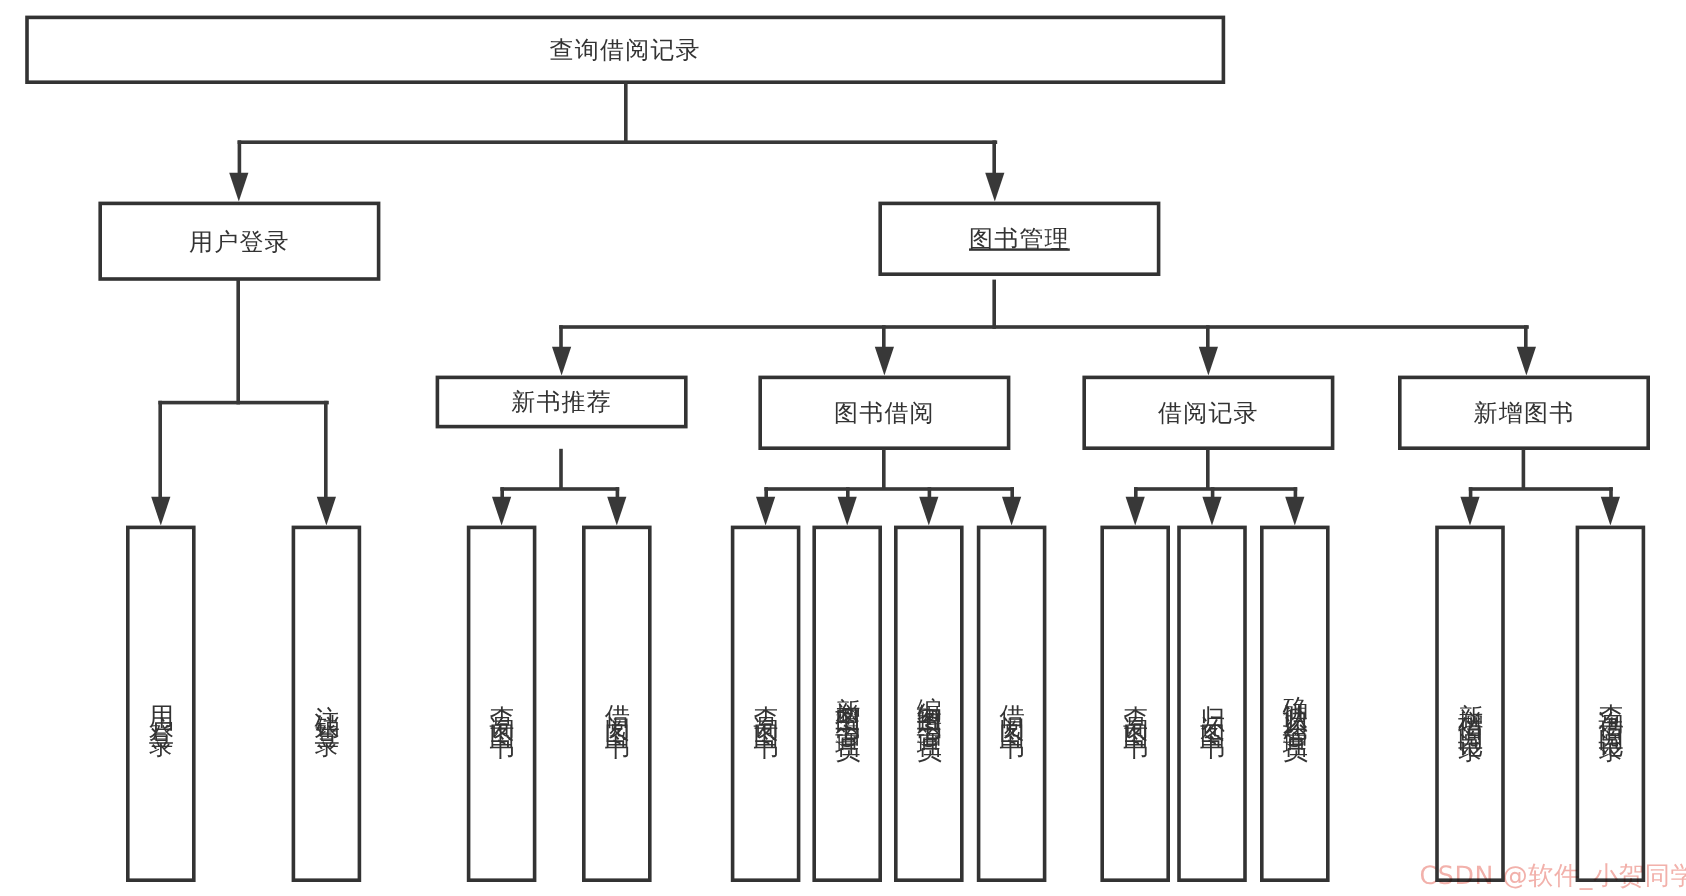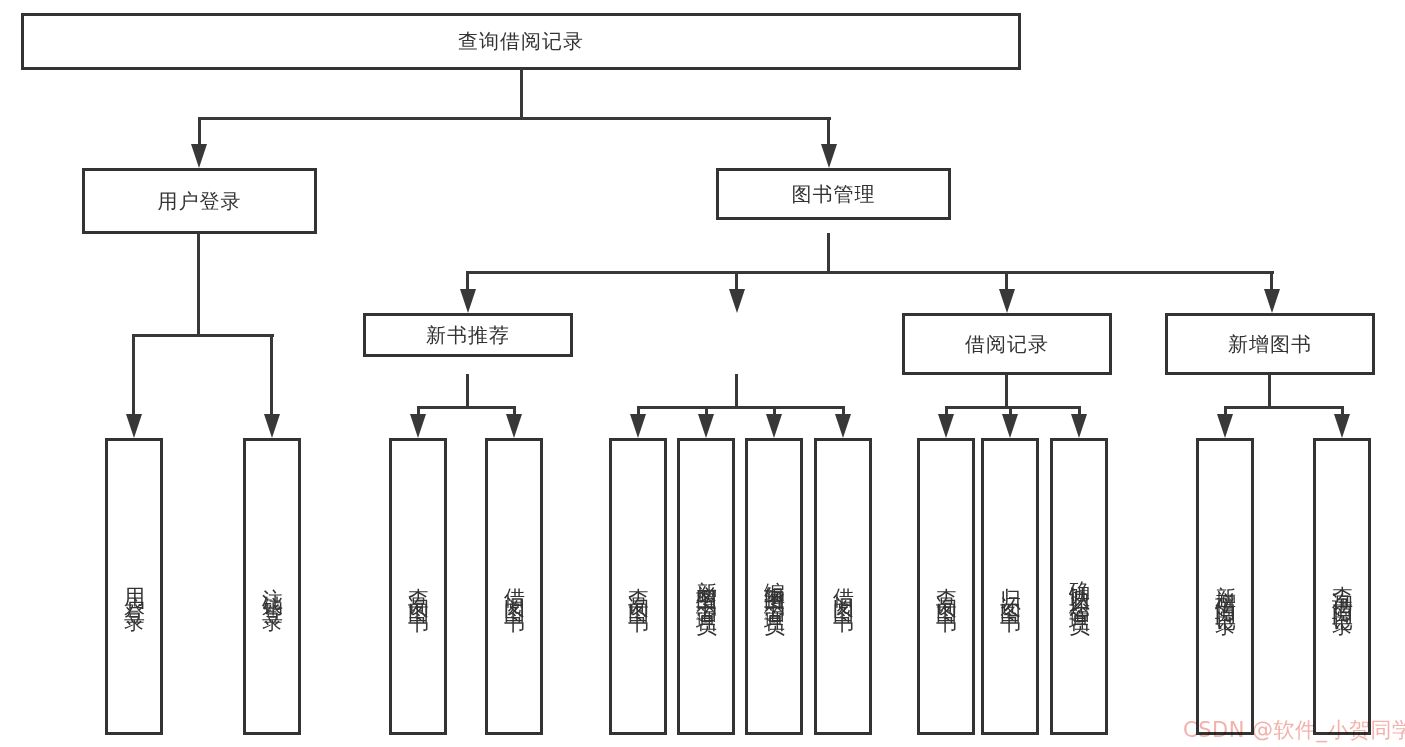--- a/index.html
+++ b/index.html
@@ -42,21 +42,21 @@
   <div class="line vline" style="left:520px;top:68px;height:51px;"></div>
   <div class="line hline" style="left:198px;top:117px;width:633px;"></div>
   <div class="line vline" style="left:198px;top:117px;height:33px;"></div>
   <div class="arrow" style="left:191px;top:144px;"></div>
   <div class="line vline" style="left:827px;top:117px;height:33px;"></div>
   <div class="arrow" style="left:821px;top:144px;"></div>
 
   <div class="box" style="left:82px;top:168px;width:235px;height:66px;">
     <span class="hlabel">用户登录</span>
   </div>
-  <div class="box" style="left:716px;top:168px;width:235px;height:52px;">
+  <div class="box" style="left:732px;top:168px;width:235px;height:62px;text-decoration:underline;">
     <span class="hlabel">图书管理</span>
   </div>
 
   <div class="line vline" style="left:197px;top:233px;height:104px;"></div>
   <div class="line hline" style="left:132px;top:334px;width:142px;"></div>
   <div class="line vline" style="left:132px;top:334px;height:84px;"></div>
   <div class="arrow" style="left:126px;top:414px;"></div>
   <div class="line vline" style="left:270px;top:334px;height:84px;"></div>
   <div class="arrow" style="left:264px;top:414px;"></div>
 
@@ -66,20 +66,23 @@
   <div class="arrow" style="left:460px;top:289px;"></div>
   <div class="line vline" style="left:735px;top:271px;height:23px;"></div>
   <div class="arrow" style="left:729px;top:289px;"></div>
   <div class="line vline" style="left:1005px;top:271px;height:23px;"></div>
   <div class="arrow" style="left:999px;top:289px;"></div>
   <div class="line vline" style="left:1270px;top:271px;height:23px;"></div>
   <div class="arrow" style="left:1264px;top:289px;"></div>
 
   <div class="box" style="left:363px;top:313px;width:210px;height:44px;">
     <span class="hlabel">新书推荐</span>
+  </div>
+  <div class="box" style="left:632px;top:313px;width:210px;height:62px;">
+    <span class="hlabel">图书借阅</span>
   </div>
   <div class="box" style="left:902px;top:313px;width:210px;height:62px;">
     <span class="hlabel">借阅记录</span>
   </div>
   <div class="box" style="left:1165px;top:313px;width:210px;height:62px;">
     <span class="hlabel">新增图书</span>
   </div>
 
   <div class="line vline" style="left:466px;top:374px;height:34px;"></div>
   <div class="line hline" style="left:417px;top:406px;width:99px;"></div>

